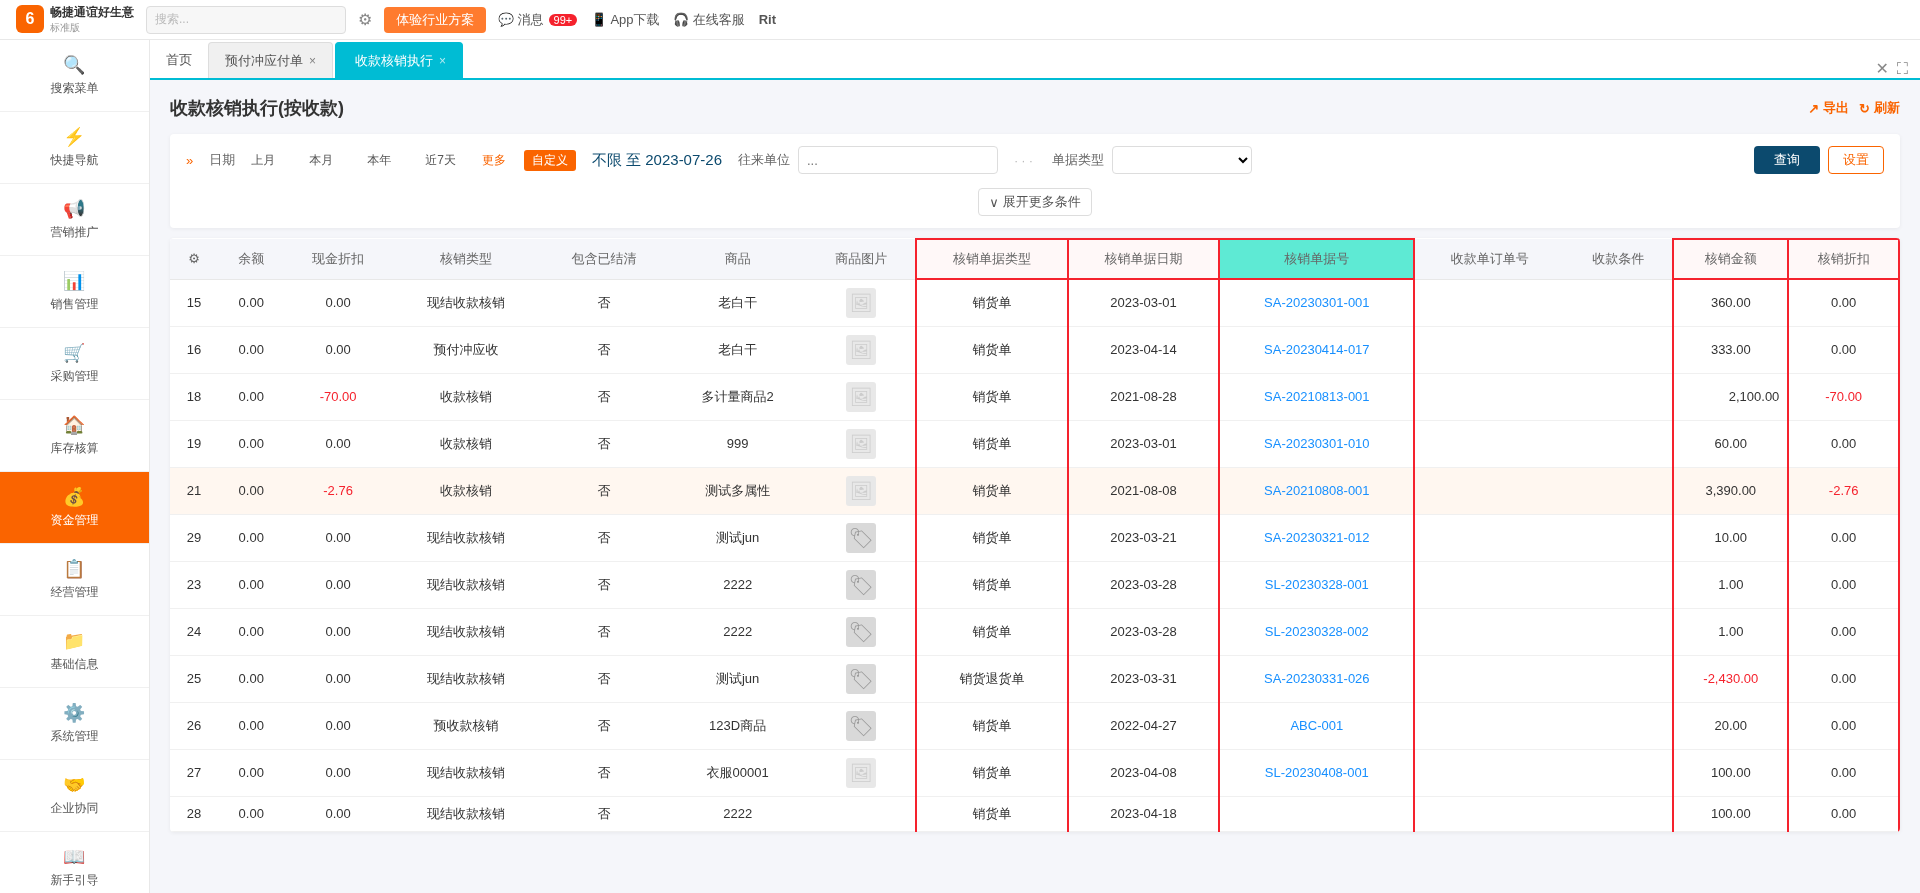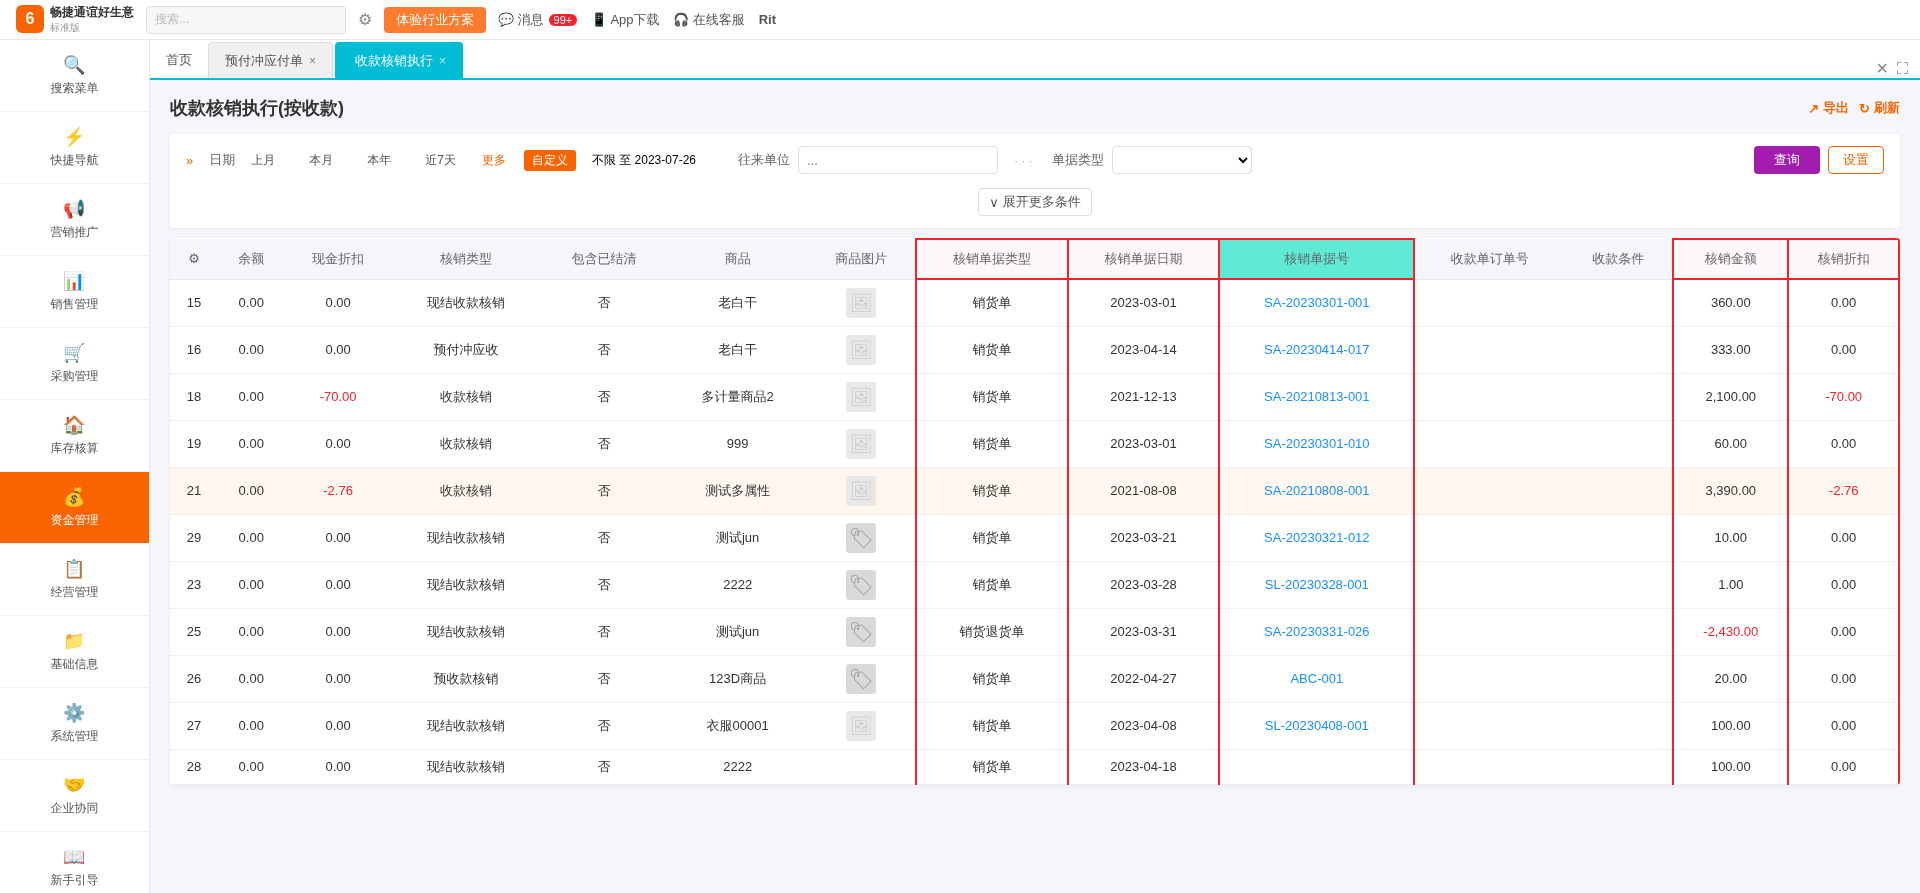--- a/index.html
+++ b/index.html
@@ -47,24 +47,24 @@
     
     .filter-bar { background: #fff; border-radius: 4px; padding: 12px 16px; margin-bottom: 10px; box-shadow: 0 1px 4px rgba(0,0,0,0.06); }
     .filter-row { display: flex; align-items: center; gap: 16px; flex-wrap: wrap; }
     .filter-expand { color: #fa6400; font-size: 13px; cursor: pointer; display: flex; align-items: center; gap: 4px; }
     .filter-field { display: flex; align-items: center; gap: 8px; }
     .filter-label { color: #666; font-size: 13px; white-space: nowrap; }
     .filter-date-group { display: flex; align-items: center; gap: 18px; }
     .date-btn { padding: 2px 8px; font-size: 12px; color: #555; cursor: pointer; border-radius: 3px; }
     .date-more { color: #fa6400; font-size: 12px; cursor: pointer; }
     .date-custom { background: #fa6400; color: #fff; padding: 2px 8px; border-radius: 3px; font-size: 12px; cursor: pointer; }
-    .date-range { color: #000000; font-size: 12px; }
+    .date-range { color: #0c4a6e; font-size: 15px; }
     .filter-input { height: 28px; border: 1px solid #ddd; border-radius: 4px; padding: 0 8px; font-size: 13px; min-width: 160px; }
     .filter-select { height: 28px; border: 1px solid #ddd; border-radius: 4px; padding: 0 8px; font-size: 13px; min-width: 140px; background: #fff; }
-    .query-btn { background: #a21caf; color: #fff; border: none; border-radius: 4px; padding: 5px 20px; font-size: 13px; cursor: pointer; }
+    .query-btn { background: #0c4a6e; color: #fff; border: none; border-radius: 4px; padding: 5px 20px; font-size: 13px; cursor: pointer; }
     .settings-btn { background: #fff; color: #fa6400; border: 1px solid #fa6400; border-radius: 4px; padding: 4px 14px; font-size: 13px; cursor: pointer; }
     .expand-more { color: #555; font-size: 13px; cursor: pointer; display: flex; align-items: center; gap: 4px; border: 1px solid #ddd; border-radius: 4px; padding: 4px 10px; background: #fff; margin: 8px auto 0; width: fit-content; }
 
     
     .table-wrapper { background: #fff; border-radius: 4px; box-shadow: 0 1px 4px rgba(0,0,0,0.06); overflow: auto; position: relative; }
     table { width: 100%; border-collapse: collapse; font-size: 13px; }
     thead th { background: #f5f6fa; color: #666; font-weight: 500; padding: 10px 8px; text-align: center; border-bottom: 1px solid #e8e8e8; white-space: nowrap; position: sticky; top: 0; z-index: 2; }
     tbody td { padding: 8px 8px; text-align: center; border-bottom: 1px solid #f0f0f0; white-space: nowrap; color: #333; }
     tbody tr.highlighted { background: #fff7f0; }
     .link-cell { color: #1890ff; cursor: pointer; text-decoration: none; }
@@ -313,25 +313,25 @@
       <td class="red-text">-70.00</td>
       <td>收款核销</td>
       <td>否</td>
       <td>多计量商品2</td>
       <td>
                   <div class="img-thumb">
                     <span style="color:#ccc;">🖼</span>
                   </div>
                 </td>
       <td style="border-left:2px solid #f5222d;border-right:2px solid #f5222d;">销货单</td>
-      <td style="border-left:2px solid #f5222d;border-right:2px solid #f5222d;">2021-12-13</td>
+      <td style="border-left:2px solid #f5222d;border-right:2px solid #f5222d;">2021-08-28</td>
       <td style="border-left:2px solid #f5222d;border-right:2px solid #f5222d;"><a class="link-cell">SA-20210813-001</a></td>
       <td></td>
       <td></td>
-      <td class="" style="border-left:2px solid #f5222d;border-right:2px solid #f5222d;">2,100.00</td>
+      <td class="" style="border-left:2px solid #f5222d;border-right:2px solid #f5222d;text-align:right;">2,100.00</td>
       <td class="red-text" style="border-left:2px solid #f5222d;border-right:2px solid #f5222d;">-70.00</td>
     </tr>
               <tr>
       <td>19</td>
       <td>0.00</td>
       <td class="">0.00</td>
       <td>收款核销</td>
       <td>否</td>
       <td>999</td>
       <td>
@@ -395,20 +395,40 @@
       <td>否</td>
       <td>2222</td>
       <td>
                   <div class="img-thumb has-img">
                     <span style="color:#999;font-size:20px;">🏷</span>
                   </div>
                 </td>
       <td style="border-left:2px solid #f5222d;border-right:2px solid #f5222d;">销货单</td>
       <td style="border-left:2px solid #f5222d;border-right:2px solid #f5222d;">2023-03-28</td>
       <td style="border-left:2px solid #f5222d;border-right:2px solid #f5222d;"><a class="link-cell">SL-20230328-001</a></td>
+      <td></td>
+      <td></td>
+      <td class="" style="border-left:2px solid #f5222d;border-right:2px solid #f5222d;">1.00</td>
+      <td class="" style="border-left:2px solid #f5222d;border-right:2px solid #f5222d;">0.00</td>
+    </tr>
+              <tr>
+      <td>24</td>
+      <td>0.00</td>
+      <td class="">0.00</td>
+      <td>现结收款核销</td>
+      <td>否</td>
+      <td>2222</td>
+      <td>
+                  <div class="img-thumb has-img">
+                    <span style="color:#999;font-size:20px;">🏷</span>
+                  </div>
+                </td>
+      <td style="border-left:2px solid #f5222d;border-right:2px solid #f5222d;">销货单</td>
+      <td style="border-left:2px solid #f5222d;border-right:2px solid #f5222d;">2023-03-28</td>
+      <td style="border-left:2px solid #f5222d;border-right:2px solid #f5222d;"><a class="link-cell">SL-20230328-002</a></td>
       <td></td>
       <td></td>
       <td class="" style="border-left:2px solid #f5222d;border-right:2px solid #f5222d;">1.00</td>
       <td class="" style="border-left:2px solid #f5222d;border-right:2px solid #f5222d;">0.00</td>
     </tr>
               <tr>
       <td>25</td>
       <td>0.00</td>
       <td class="">0.00</td>
       <td>现结收款核销</td>

